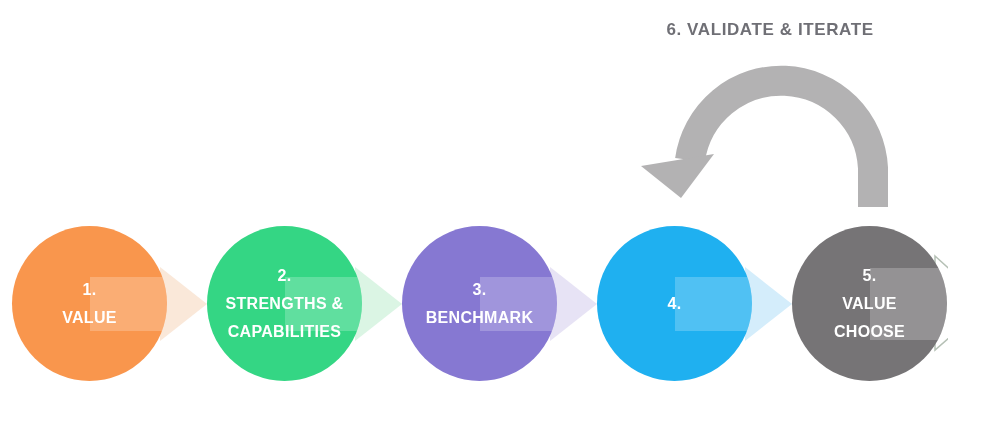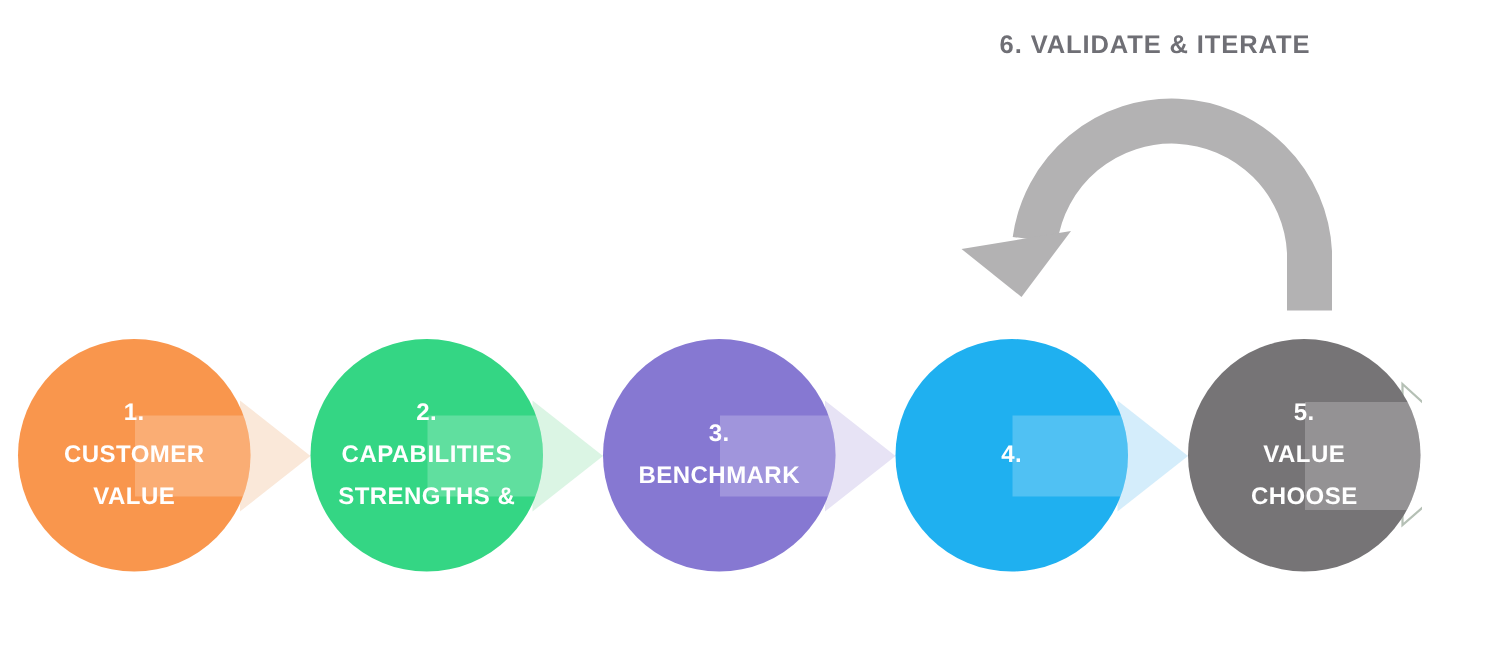--- a/index.html
+++ b/index.html
@@ -112,29 +112,28 @@
     <polygon points="15,9 62,46 15,83" fill="#D4EDFB"></polygon>
   </svg>
 
   <svg class="final-arrow" viewBox="0 0 70 108">
     <polygon points="10,6 63,54 10,100" stroke="rgba(90,115,90,0.45)" stroke-width="1.5" fill="#FFFFFF"></polygon>
   </svg>
 
   <div class="circle s1" style="background: rgb(249, 150, 77);">
     <div class="band"></div>
     <div class="step-text">1.</div>
-    <div class="step-text">CUSTOMER</div>
     <div class="step-text">VALUE</div>
   </div>
 
   <div class="circle s2" style="background: rgb(52, 214, 132);">
     <div class="band"></div>
     <div class="step-text">2.</div>
+    <div class="step-text">STRENGTHS &amp;</div>
     <div class="step-text">CAPABILITIES</div>
-    <div class="step-text">STRENGTHS &amp;</div>
   </div>
 
   <div class="circle s3" style="background: rgb(134, 120, 210);">
     <div class="band"></div>
     <div class="step-text">3.</div>
     <div class="step-text">BENCHMARK</div>
     <div class="step-text"></div>
   </div>
 
   <div class="circle s4" style="background: rgb(31, 176, 240);">

